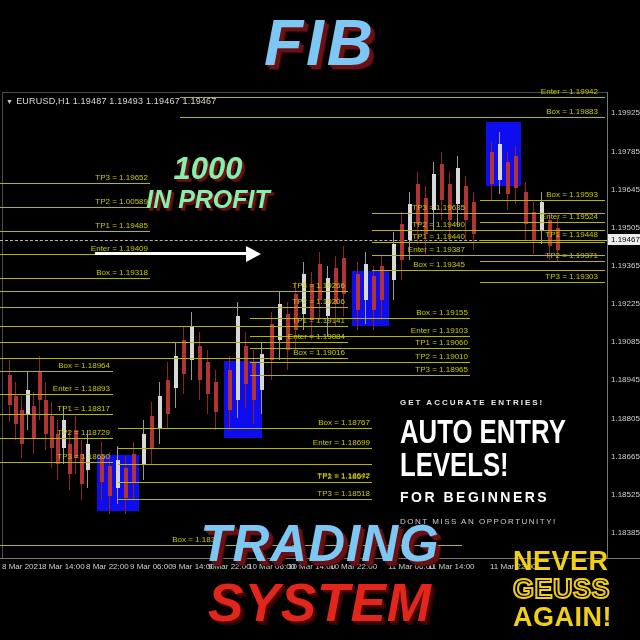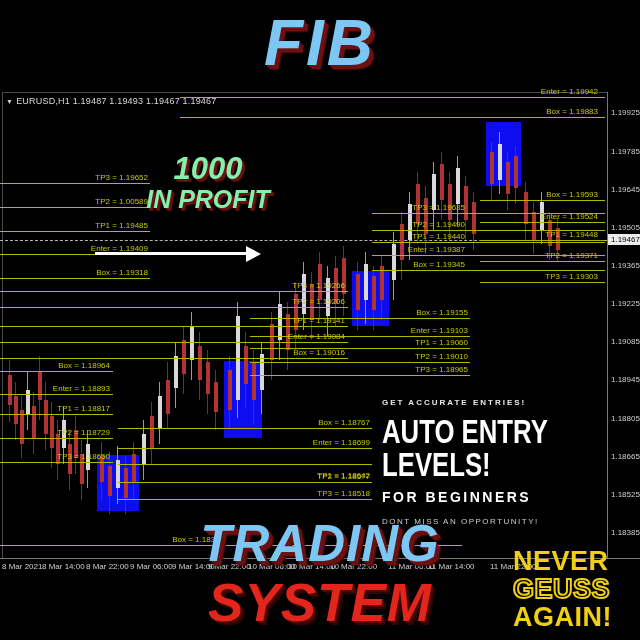--- a/index.html
+++ b/index.html
@@ -37,21 +37,21 @@
   .pips-l2{font-size:31px;line-height:33px;}
   .pips-l3{font-size:25px;line-height:29px;}
   .arrow-line{position:absolute;left:95px;top:252px;width:152px;height:3px;background:#fff;z-index:20;}
   .arrow-head{position:absolute;left:246px;top:246px;width:0;height:0;z-index:20;
               border-left:15px solid #fff;border-top:8px solid transparent;border-bottom:8px solid transparent;}
   .trading-text{top:514px;font-size:51px;letter-spacing:1px;}
   .system-text{position:absolute;left:0;right:0;top:572px;text-align:center;z-index:20;
                color:#e2261b;font-weight:bold;font-style:italic;font-size:53px;letter-spacing:1px;
                text-shadow:2px 2px 0 #4e0a06,4px 4px 0 #2e0503;}
   
-  .promo{position:absolute;left:382px;top:398px;width:220px;color:#fff;z-index:20;}
+  .promo{position:absolute;left:400px;top:398px;width:220px;color:#fff;z-index:20;}
   .promo .kicker{font-size:8px;font-weight:bold;letter-spacing:2px;color:#e8e8e8;}
   .promo .t1,.promo .t2{font-size:33px;font-weight:bold;line-height:33px;
         transform:scaleX(0.78);transform-origin:left;white-space:nowrap;}
   .promo .t1{margin-top:8px;}
   .promo .sub{font-size:14px;font-weight:bold;letter-spacing:2.5px;margin-top:8px;}
   .promo .note{font-size:8px;letter-spacing:1.5px;color:#cfcfcf;margin-top:12px;}
   
   .badge{position:absolute;left:513px;top:547px;z-index:21;color:#f0cf15;font-weight:bold;}
   .badge div{font-size:27px;line-height:28px;letter-spacing:0.5px;}
   .badge .outline{color:#000;-webkit-text-stroke:2px #f0cf15;}

